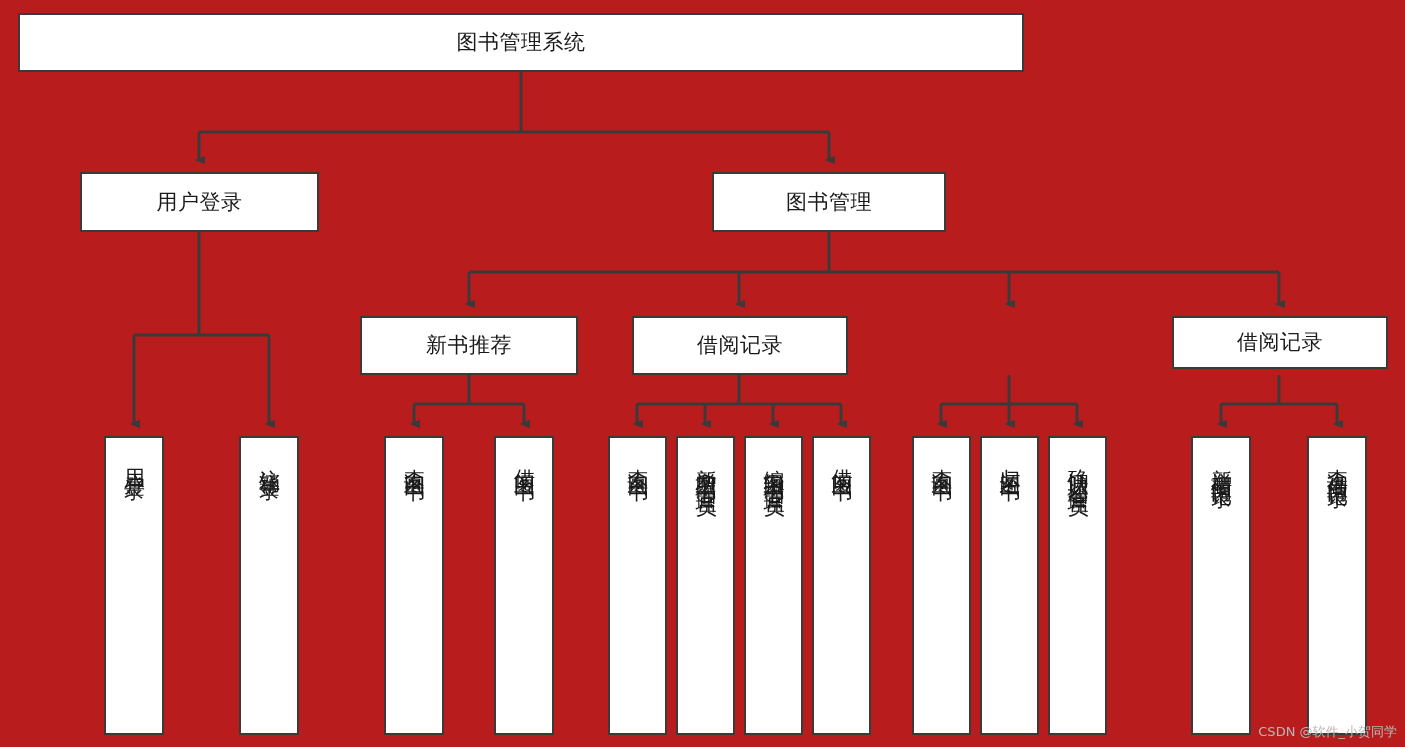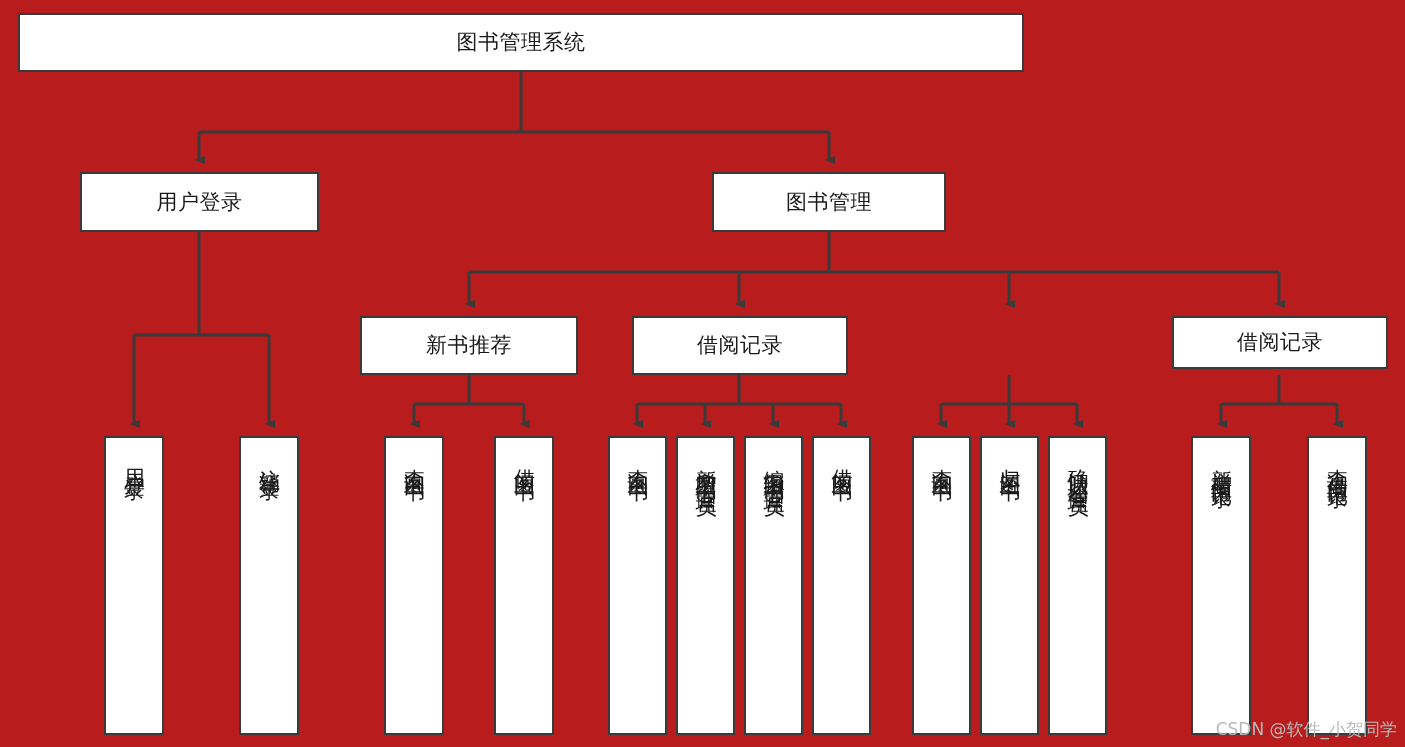--- a/index.html
+++ b/index.html
@@ -55,21 +55,21 @@
     text-orientation: upright;
     font-size: 21px;
     letter-spacing: 4px;
     line-height: 1;
     white-space: nowrap;
   }
   #watermark {
     position: absolute;
     right: 8px;
     bottom: 6px;
-    font-size: 17px;
+    font-size: 13px;
     color: #b9b9b9;
     z-index: 5;
     white-space: nowrap;
     user-select: none;
   }
 </style>
 </head>
 <body>
 
 <div id="diagram-root">

